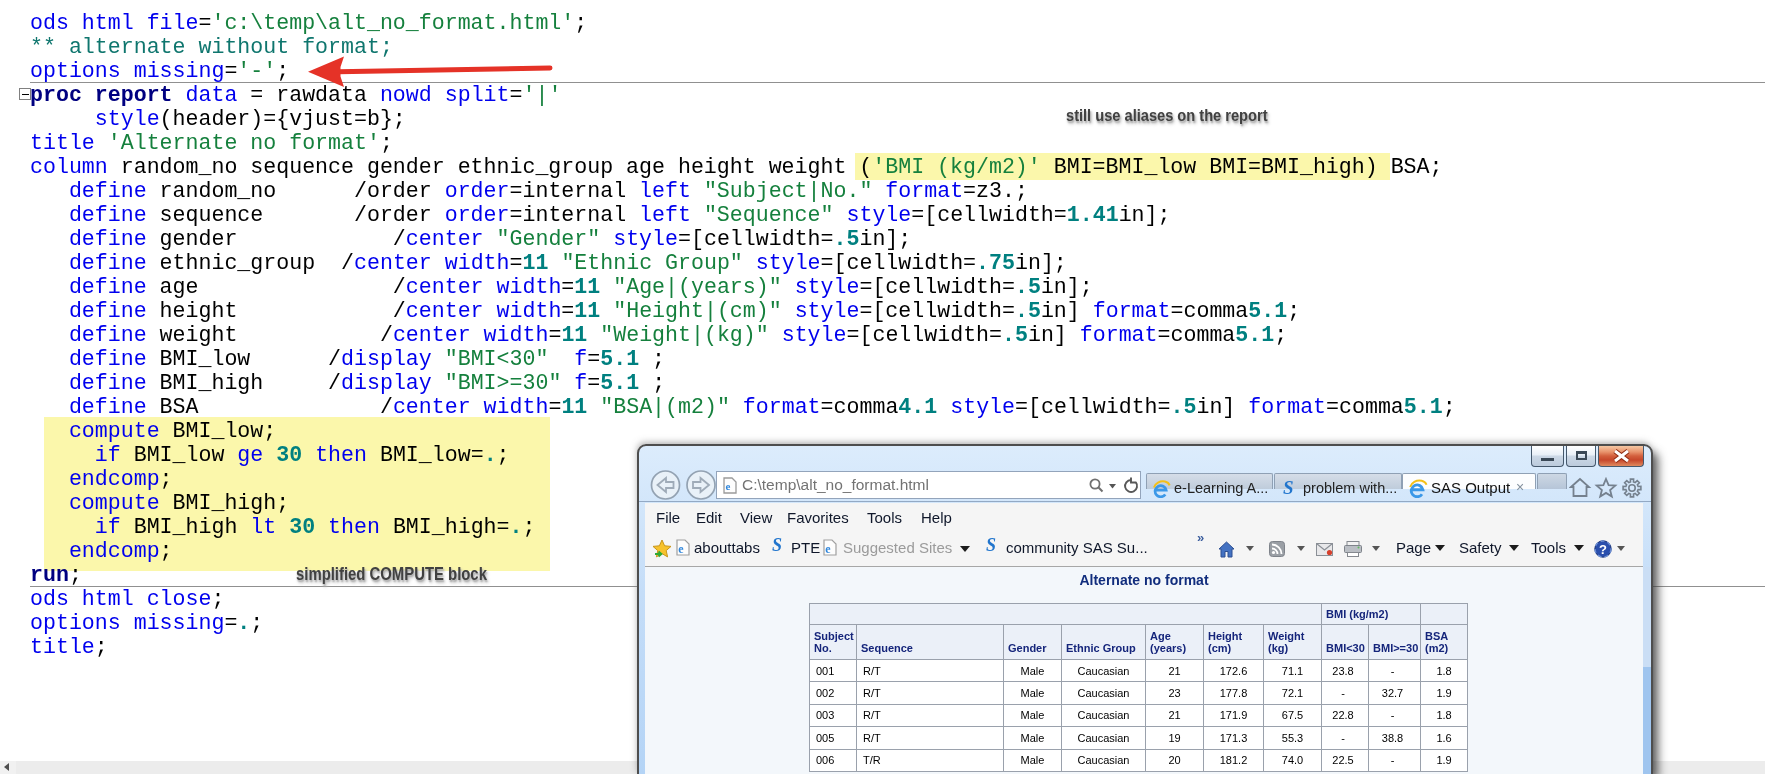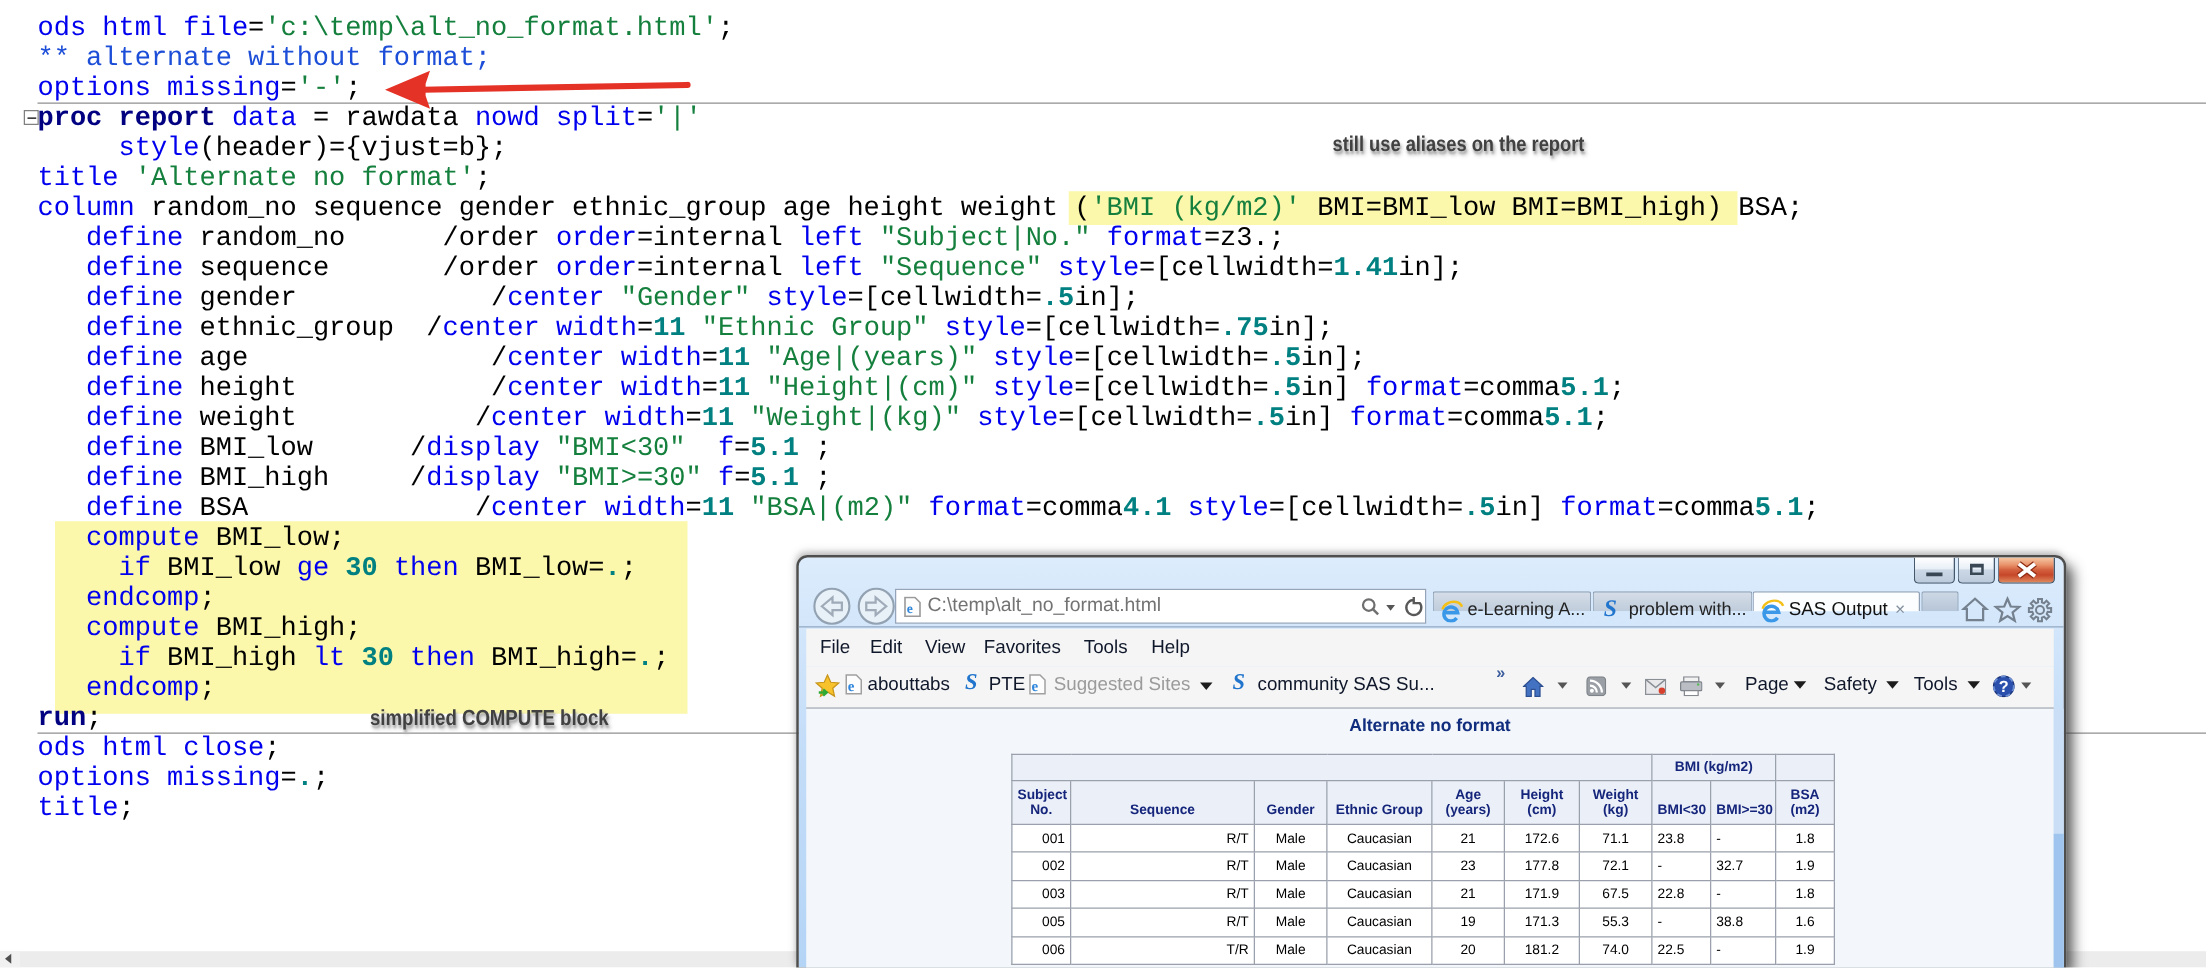--- a/index.html
+++ b/index.html
@@ -1,18 +1,18 @@
 <!DOCTYPE html>
 <html><head><meta charset="utf-8">
 <style>
 *{margin:0;padding:0;box-sizing:border-box}
 html,body{width:1765px;height:774px;overflow:hidden;background:#fff;font-family:"Liberation Sans",sans-serif;position:relative}
 #code{position:absolute;left:30px;top:11px;font-family:"Liberation Mono",monospace;font-size:21.6px;line-height:24px;white-space:pre;color:#000;z-index:3}
 #code i{font-style:normal}
-.b{color:#0000ee}.nv{color:#000080;font-weight:bold}.c{color:#1d4ed8}.s{color:#15803d}.n{color:#008080;font-weight:bold}.k{color:#000}
+.b{color:#0000ee}.nv{color:#000080;font-weight:bold}.c{color:#0f766e}.s{color:#15803d}.n{color:#008080;font-weight:bold}.k{color:#000}
 .hl{position:absolute;background:#fbf7ab;z-index:1}
 .sep{position:absolute;height:1px;background:#909090;z-index:2}
 .anno{position:absolute;z-index:4;font-weight:bold;color:#414141;white-space:nowrap;transform-origin:left top;text-shadow:1px 2px 2px #a8a8a8, 2px 3px 4px #c0c0c0}
 </style></head>
 <body>
 <div class="sep" style="left:30px;top:82px;width:1735px"></div>
 <div class="sep" style="left:30px;top:586px;width:1735px"></div>
 <div class="hl" style="left:855px;top:153px;width:535px;height:27px"></div>
 <div class="hl" style="left:44px;top:417px;width:506px;height:154px"></div>
 <div id="gutter" style="position:absolute;left:19px;top:88px;width:12px;height:12px;border:1px solid #808080;background:#fff;z-index:3">
@@ -59,26 +59,26 @@
 
 <style>
 #win{position:absolute;left:637px;top:444px;width:1016px;height:332px;z-index:10;border:2px solid #4e4e4e;border-radius:9px 9px 0 0;background:linear-gradient(180deg,#dcecfc 0%,#c4ddf8 45%,#b4d4f6 100%);box-shadow:7px 6px 10px -2px rgba(55,55,55,.8),-1px -3px 6px -1px rgba(120,120,120,.5)}
 #win .cap{position:absolute;top:0;height:21px;border:1px solid #45586c;border-top:none;border-radius:0 0 4px 4px}
 #win .capmm{background:linear-gradient(180deg,#ffffff 0%,#e8eff7 45%,#ccd8e6 50%,#bccbdc 100%)}
 .menu-t,.fav-t{position:absolute;top:6px;font-size:15px;color:#0f172a;white-space:nowrap}
 .tab{position:absolute;top:27px;height:16px;border:1px solid #8fa0b4;border-bottom:none;border-radius:2px 2px 0 0;background:linear-gradient(180deg,#d5dde8,#bfccdb);font-size:14.5px;color:#222;white-space:nowrap}
 .dar{display:inline-block;width:0;height:0;border-left:5px solid transparent;border-right:5px solid transparent;border-top:6px solid #1c1c1c;position:absolute}
 #otbl{position:absolute;left:164px;top:36px;border-collapse:collapse;table-layout:fixed;width:658px;font-size:11px;font-family:"Liberation Sans",sans-serif;white-space:nowrap}
 #otbl td{border:1px solid #9aa1ac;padding:0 4px}
-#otbl .hd{background:#ebf0f8;color:#15257b;font-weight:bold;text-align:center}
+#otbl .hd{background:#ebf0f8;color:#15257b;font-weight:bold;}
 #otbl .bt{vertical-align:bottom;padding-bottom:5px;line-height:11.4px}
 #otbl .d{background:#fff;color:#000}
-#otbl .l{text-align:right;padding-left:6px}
+#otbl .l{text-align:left;padding-left:6px}
 #otbl .c{text-align:center}
-#otbl .r{text-align:left;padding-right:8px}
+#otbl .r{text-align:center;padding-right:8px}
 #otbl tr.dr{height:22.4px}
 </style>
 <div id="win">
  <div class="cap capmm" style="left:892px;width:33px">
       <div style="position:absolute;left:9px;top:12px;width:13px;height:3px;background:#3a4856"></div>
     </div>
  <div class="cap capmm" style="left:927px;width:30px">
       <div style="position:absolute;left:9px;top:5px;width:11px;height:9px;border:2px solid #3a4856;border-top-width:3px"></div>
     </div>
  <div class="cap" style="left:959px;width:46px;background:linear-gradient(180deg,#f5c8a4 0%,#e8926b 30%,#d35f3d 50%,#c6472b 70%,#e08a5e 100%)">

